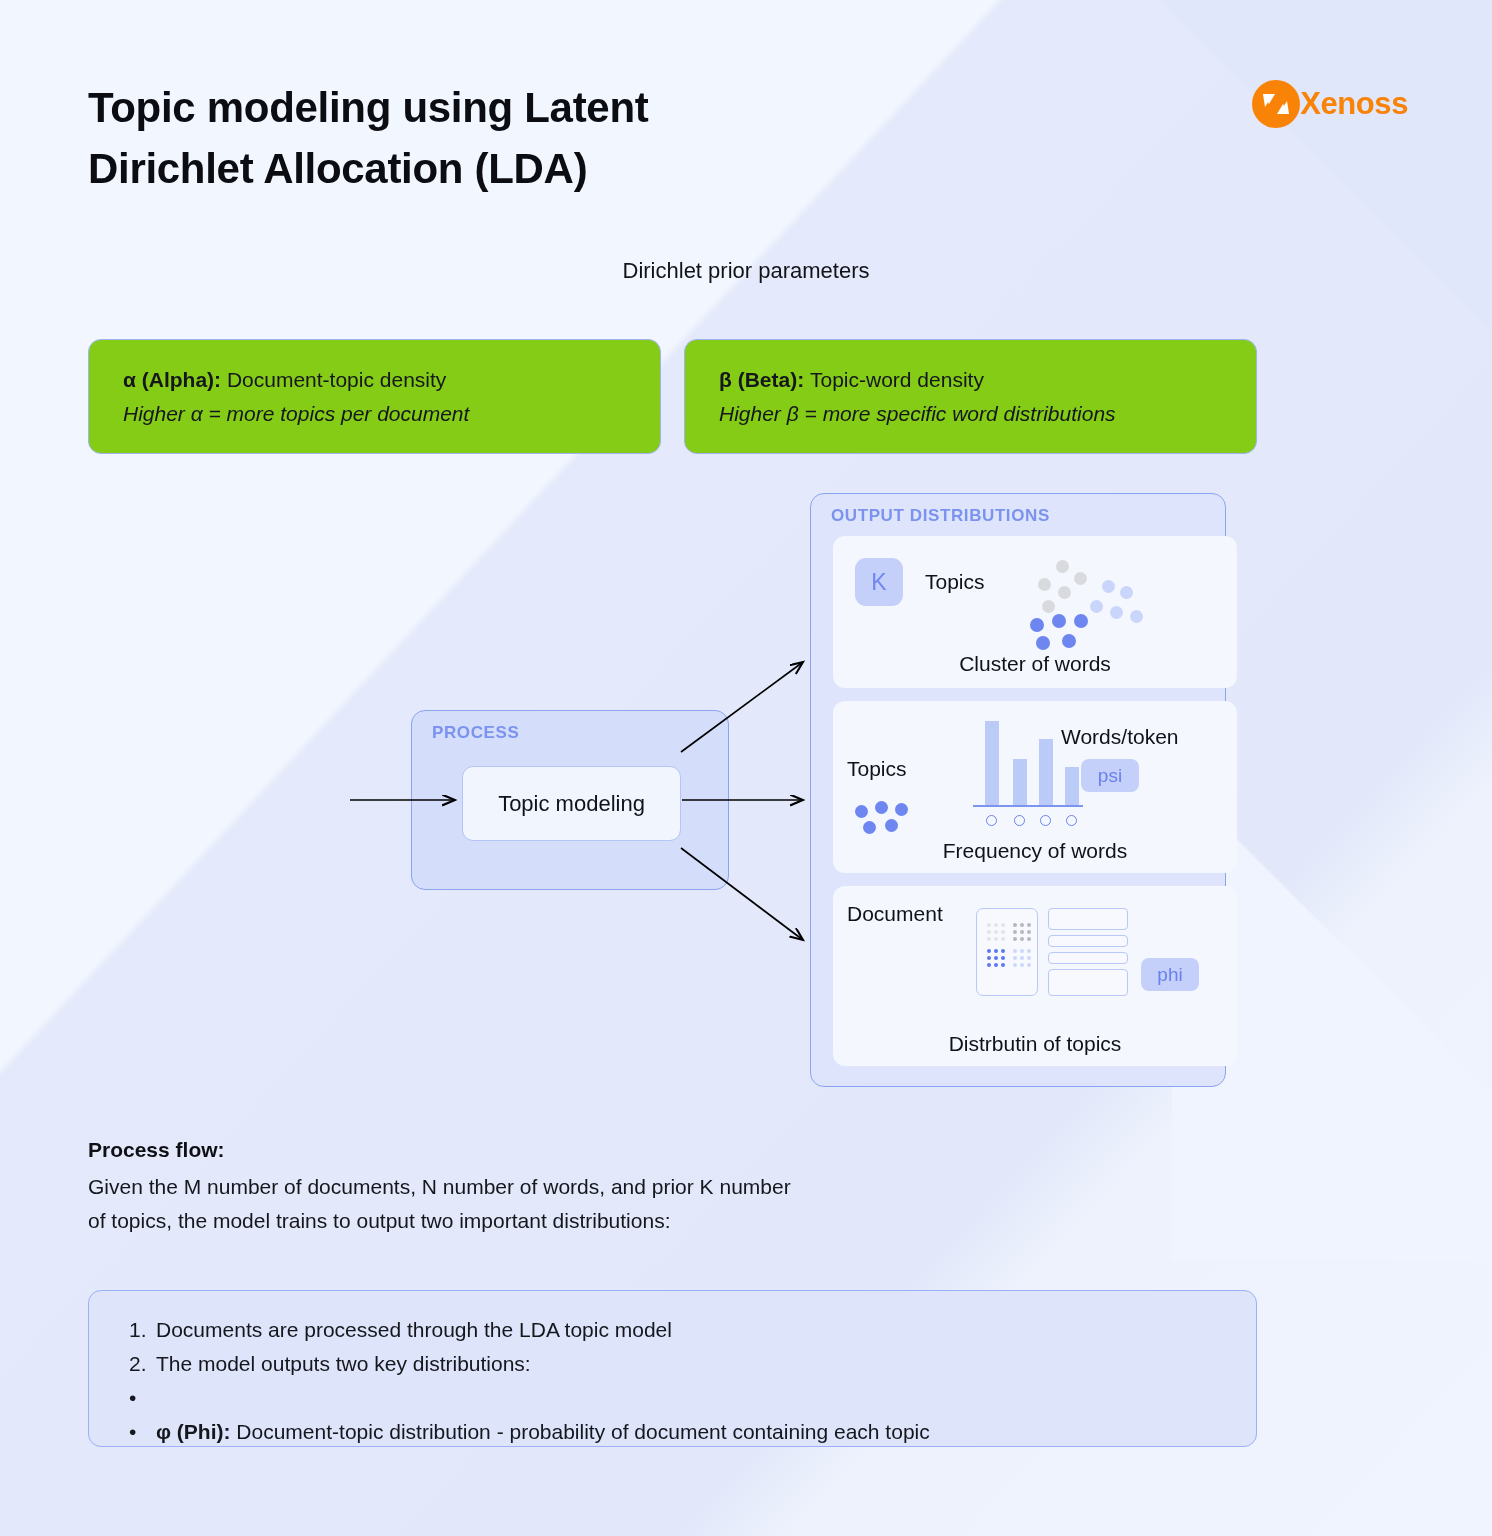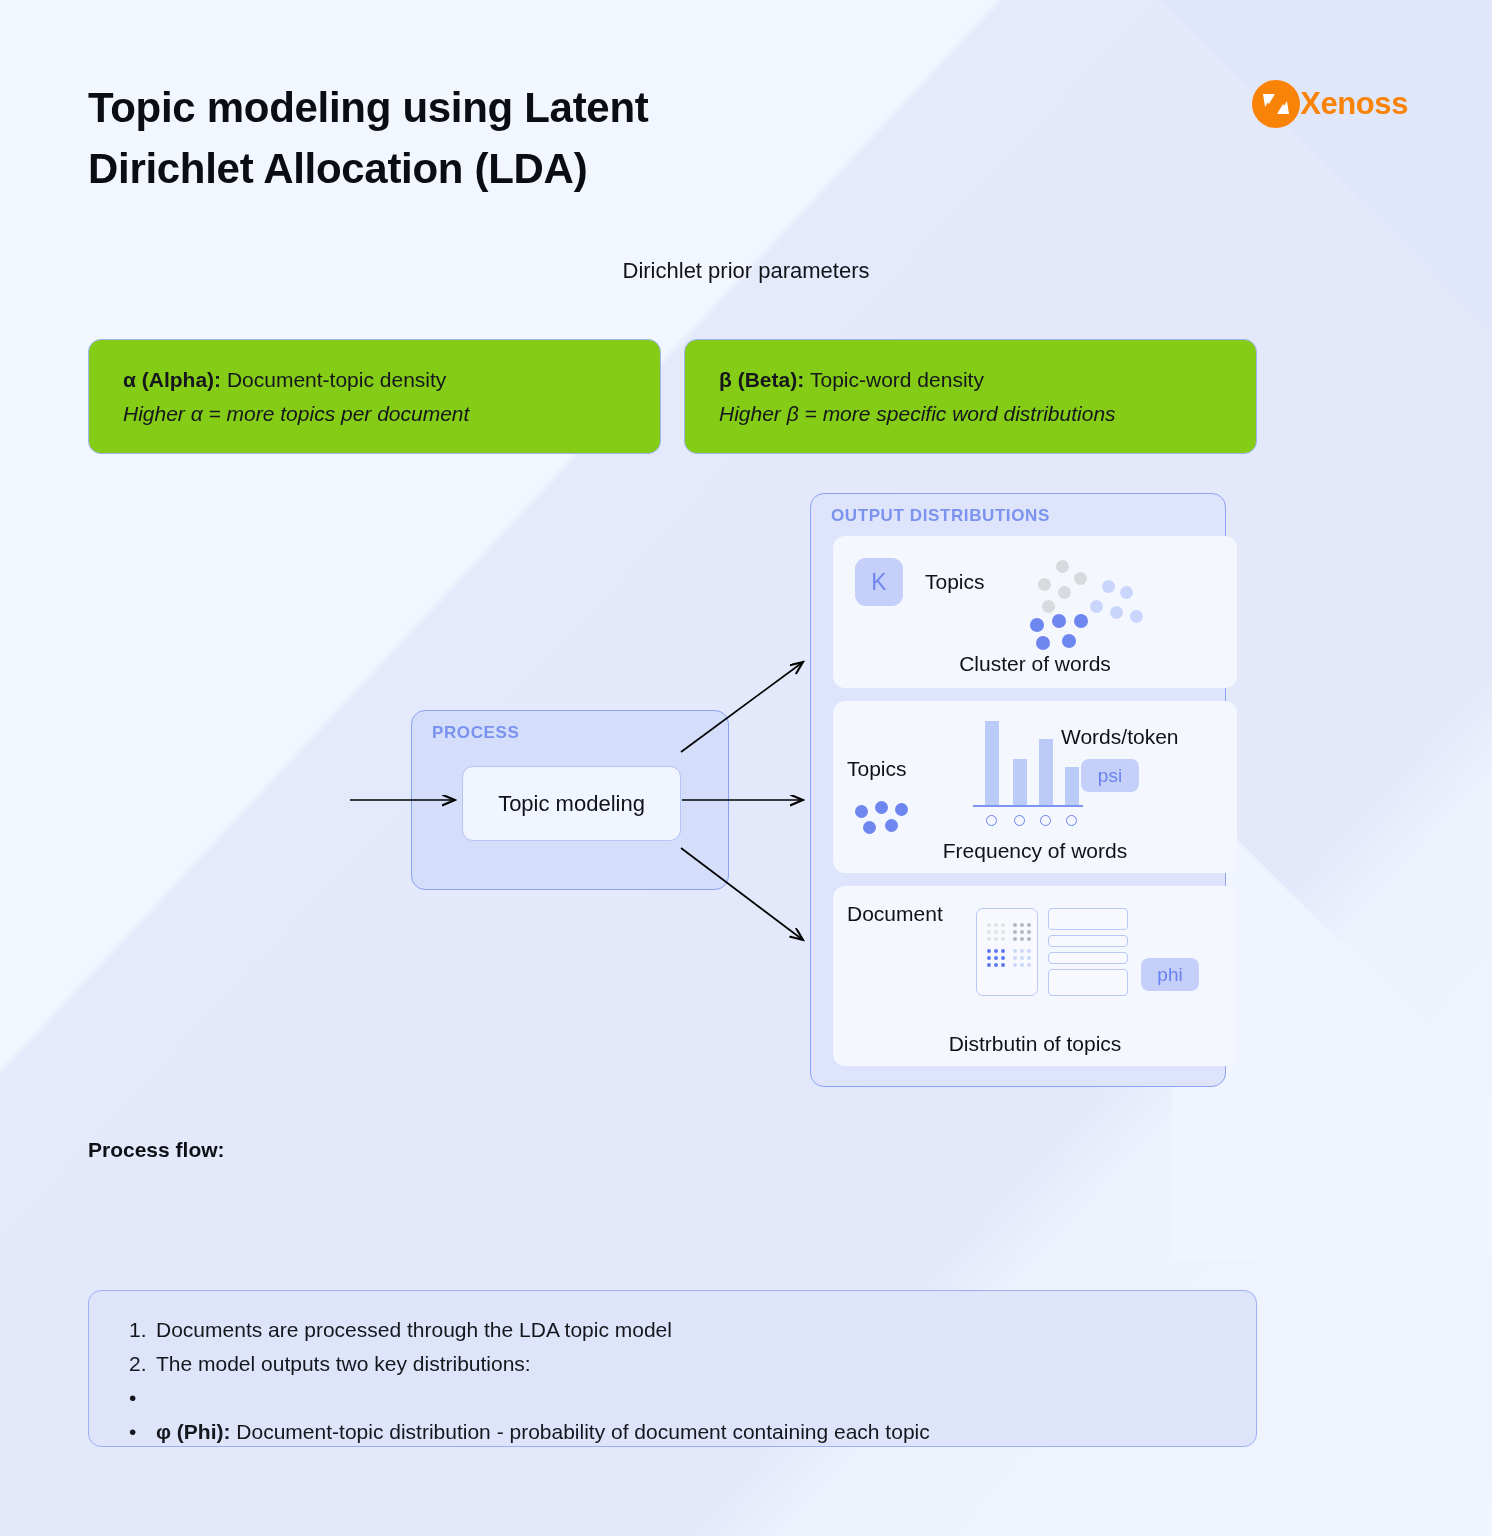--- a/index.html
+++ b/index.html
@@ -336,20 +336,22 @@
         <path d="M0,0 L7.6,3.2 L0,6.4" fill="none" stroke="#000" stroke-width="1.2"></path>
       </marker>
     </defs>
     <line x1="350" y1="800" x2="455" y2="800" stroke="#000" stroke-width="1.7" marker-end="url(#ah)"></line>
     <line x1="682" y1="800" x2="803" y2="800" stroke="#000" stroke-width="1.7" marker-end="url(#ah)"></line>
     <line x1="681" y1="752" x2="803" y2="662" stroke="#000" stroke-width="1.7" marker-end="url(#ah)"></line>
     <line x1="681" y1="848" x2="803" y2="940" stroke="#000" stroke-width="1.7" marker-end="url(#ah)"></line>
   </svg>
 
   <div id="flow-title">Process flow:</div>
+  <div id="flow-body">Given the M number of documents, N number of words, and prior K number
+of topics, the model trains to output two important distributions:</div>
 
   <div id="steps-box">
     <div class="step-row">
       <span class="step-marker">1.</span>
       <span>Documents are processed through the LDA topic model</span>
     </div>
     <div class="step-row">
       <span class="step-marker">2.</span>
       <span>The model outputs two key distributions:</span>
     </div>

